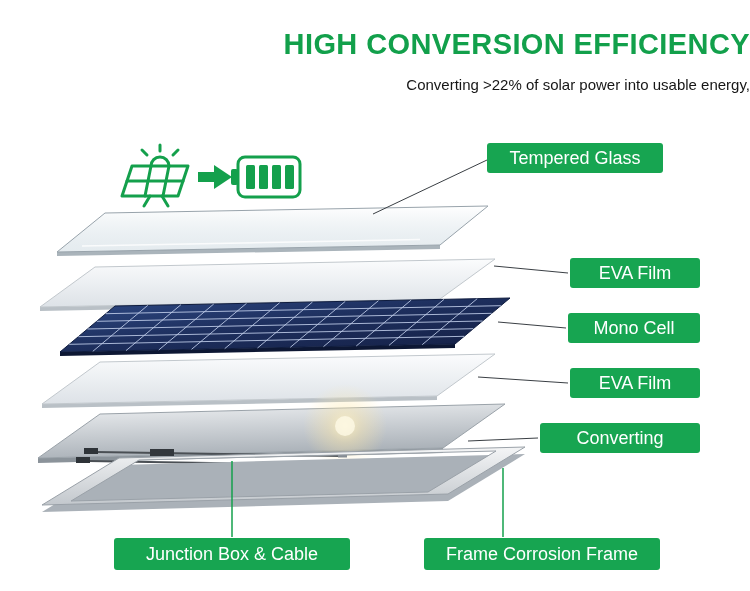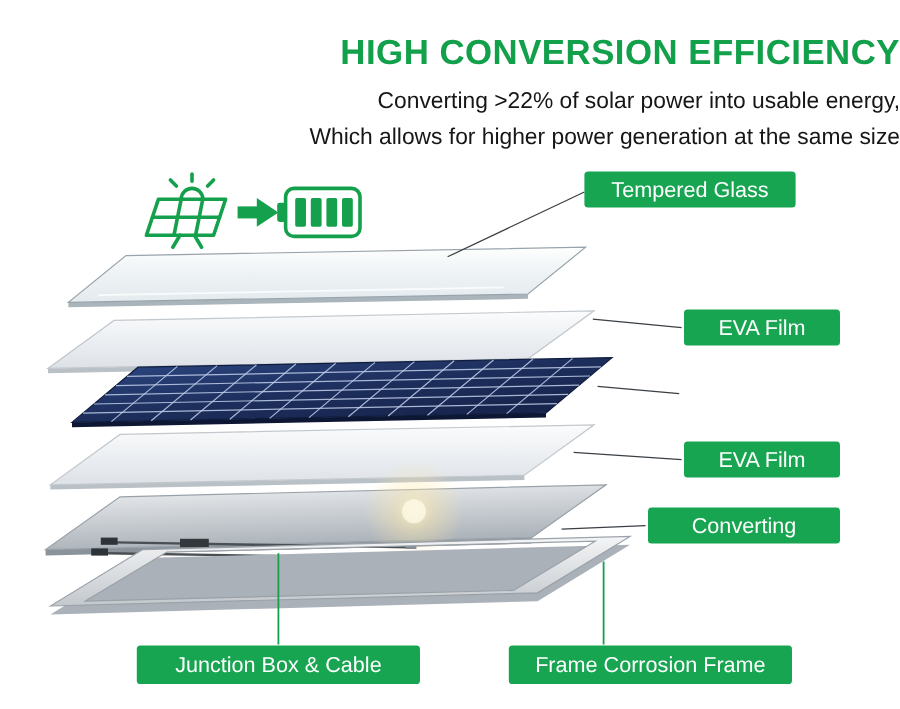--- a/index.html
+++ b/index.html
@@ -2,21 +2,21 @@
 <html style="--accent: #14A04C; --label-box: #17A551; --title: #12A04B; --text: #161616;"><head>
 <meta charset="utf-8">
 <style>
   * { margin:0; padding:0; box-sizing:border-box; }
   html,body { background:#ffffff; }
   body { font-family:"Liberation Sans", sans-serif; }
   .stage { position:relative; width:750px; height:591px; background:#ffffff; overflow:hidden; }
 
   .header { position:absolute; top:28px; left:0; width:100%; text-align:right; }
   .title { font-size:29px; font-weight:700; letter-spacing:0.4px; color:var(--title,#12A04B); }
-  .subtitle { font-size:19px; line-height:30px; color:var(--text,#161616); }
+  .subtitle { font-size:15px; line-height:30px; color:var(--text,#161616); }
   .subtitle.first { margin-top:9px; }
 
   .diagram { position:absolute; left:0; top:0; width:750px; height:591px; }
 
   .icon-stroke { stroke:var(--accent,#14A04C); stroke-width:3; fill:none; stroke-linecap:round; stroke-linejoin:round; }
   .accent-fill { fill:var(--accent,#14A04C); }
 
   .cellgrid line { stroke:#c3d0ec; stroke-width:1; opacity:0.85; }
 
   .leaders .dark  { stroke:#3a3f44; stroke-width:1; }
@@ -36,21 +36,20 @@
   .lb-frame     { left:424px; top:538px; width:236px; height:32px; }
 </style>
 </head>
 <body>
 
 <div class="stage">
 
   <div class="header">
     <h1 class="title">HIGH CONVERSION EFFICIENCY</h1>
     <p class="subtitle first">Converting &gt;22% of solar power into usable energy,</p>
-    <p class="subtitle">Which allows for higher power generation at the same size</p>
   </div>
 
   <svg class="diagram" viewBox="0 0 750 591">
     <defs>
       <linearGradient id="glassGrad" x1="0" y1="0" x2="0" y2="1">
         <stop offset="0" stop-color="#ffffff" stop-opacity="0.9"></stop>
         <stop offset="1" stop-color="#cfdbe2" stop-opacity="0.55"></stop>
       </linearGradient>
       <linearGradient id="evaGrad" x1="0" y1="0" x2="0" y2="1">
         <stop offset="0" stop-color="#fbfcfd"></stop>
@@ -163,18 +162,19 @@
       <line class="dark" x1="566" y1="328" x2="498" y2="322"></line>
       <line class="dark" x1="568" y1="383" x2="478" y2="377"></line>
       <line class="dark" x1="538" y1="438" x2="468" y2="441"></line>
       <line class="green" x1="232" y1="537" x2="232" y2="461"></line>
       <line class="green" x1="503" y1="537" x2="503" y2="468"></line>
     </g>
   </svg>
 
   <div class="label-box lb-tempered">Tempered Glass</div>
   <div class="label-box lb-eva-top">EVA Film</div>
+  <div class="label-box lb-mono">Mono Cell</div>
   <div class="label-box lb-eva-bot">EVA Film</div>
   <div class="label-box lb-backsheet">Converting</div>
   <div class="label-box lb-junction">Junction Box &amp; Cable</div>
   <div class="label-box lb-frame">Frame Corrosion Frame</div>
 
 </div>
 
 </body></html>

